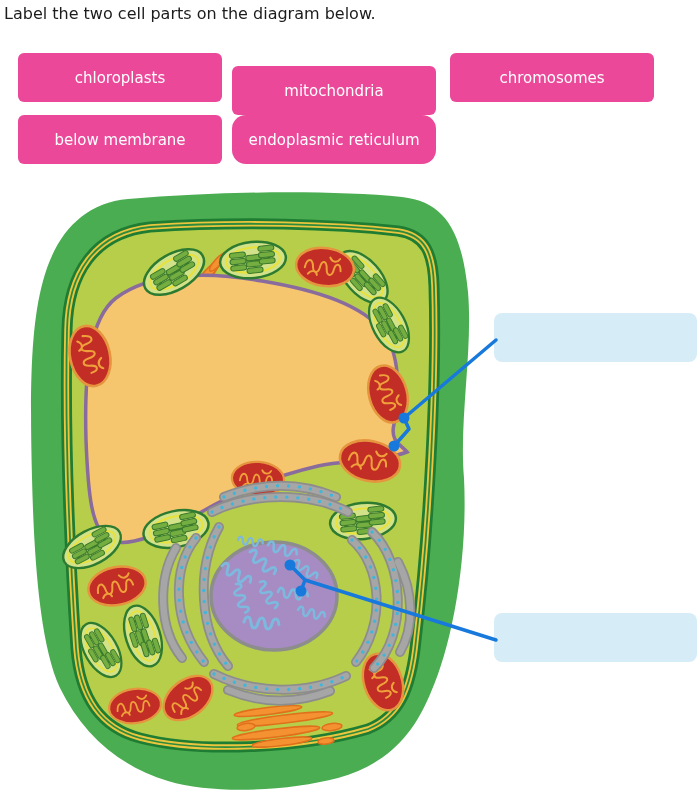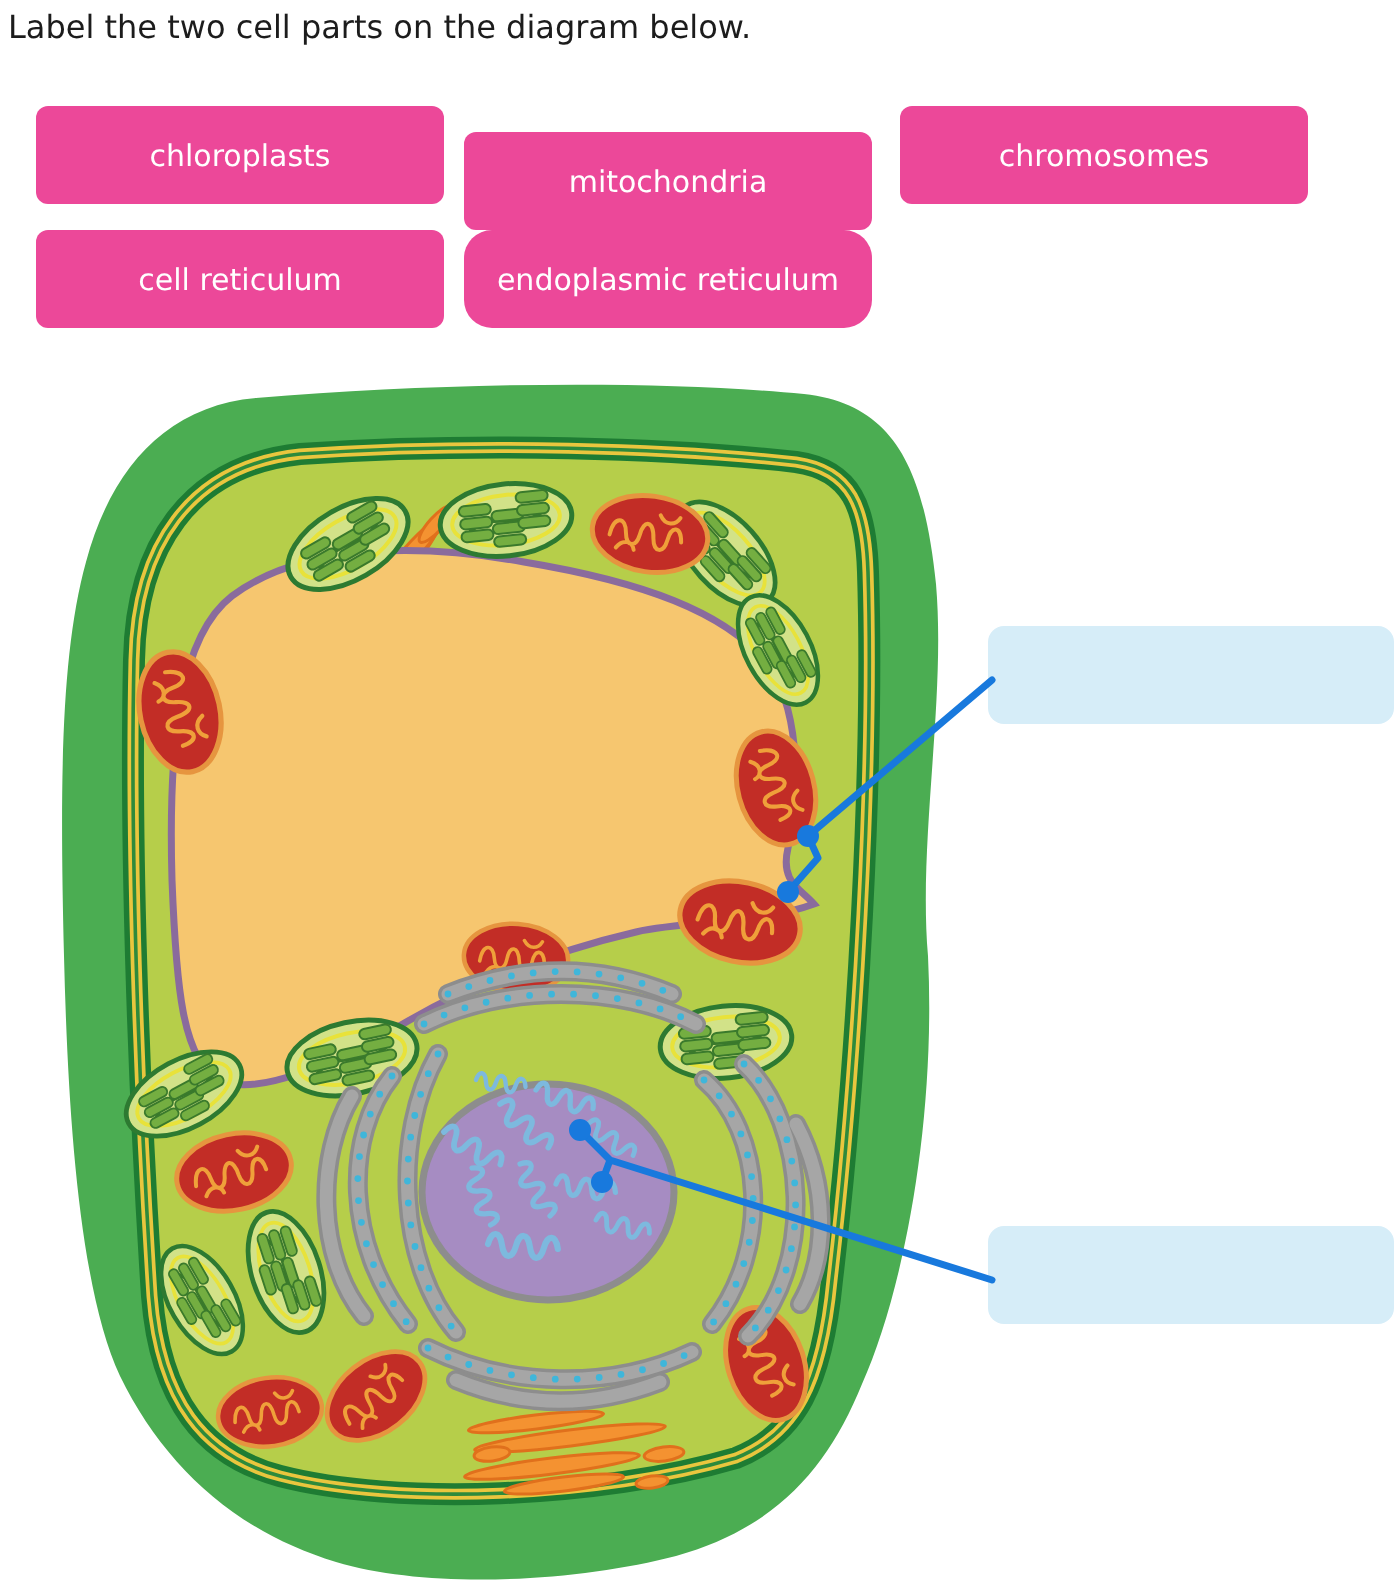--- a/index.html
+++ b/index.html
@@ -36,21 +36,21 @@
 <div class="word-btn" style="left:18px;top:53px;">
     <span>chloroplasts</span>
   </div>
 <div class="word-btn" style="left:232px;top:66px;">
     <span>mitochondria</span>
   </div>
 <div class="word-btn" style="left:450px;top:53px;text-align:right;">
     <span>chromosomes</span>
   </div>
 <div class="word-btn" style="left:18px;top:115px;">
-    <span>cell reticulum</span>
+    <span>below membrane</span>
   </div>
 <div class="word-btn" style="left:232px;top:115px;border-radius:14px;">
     <span>endoplasmic reticulum</span>
   </div>
 
 <div class="slot" style="top:313px;"></div>
 <div class="slot" style="top:613px;"></div>
 
 <svg id="diagram-svg" width="698" height="795" viewBox="0 0 698 795">
   <defs>

